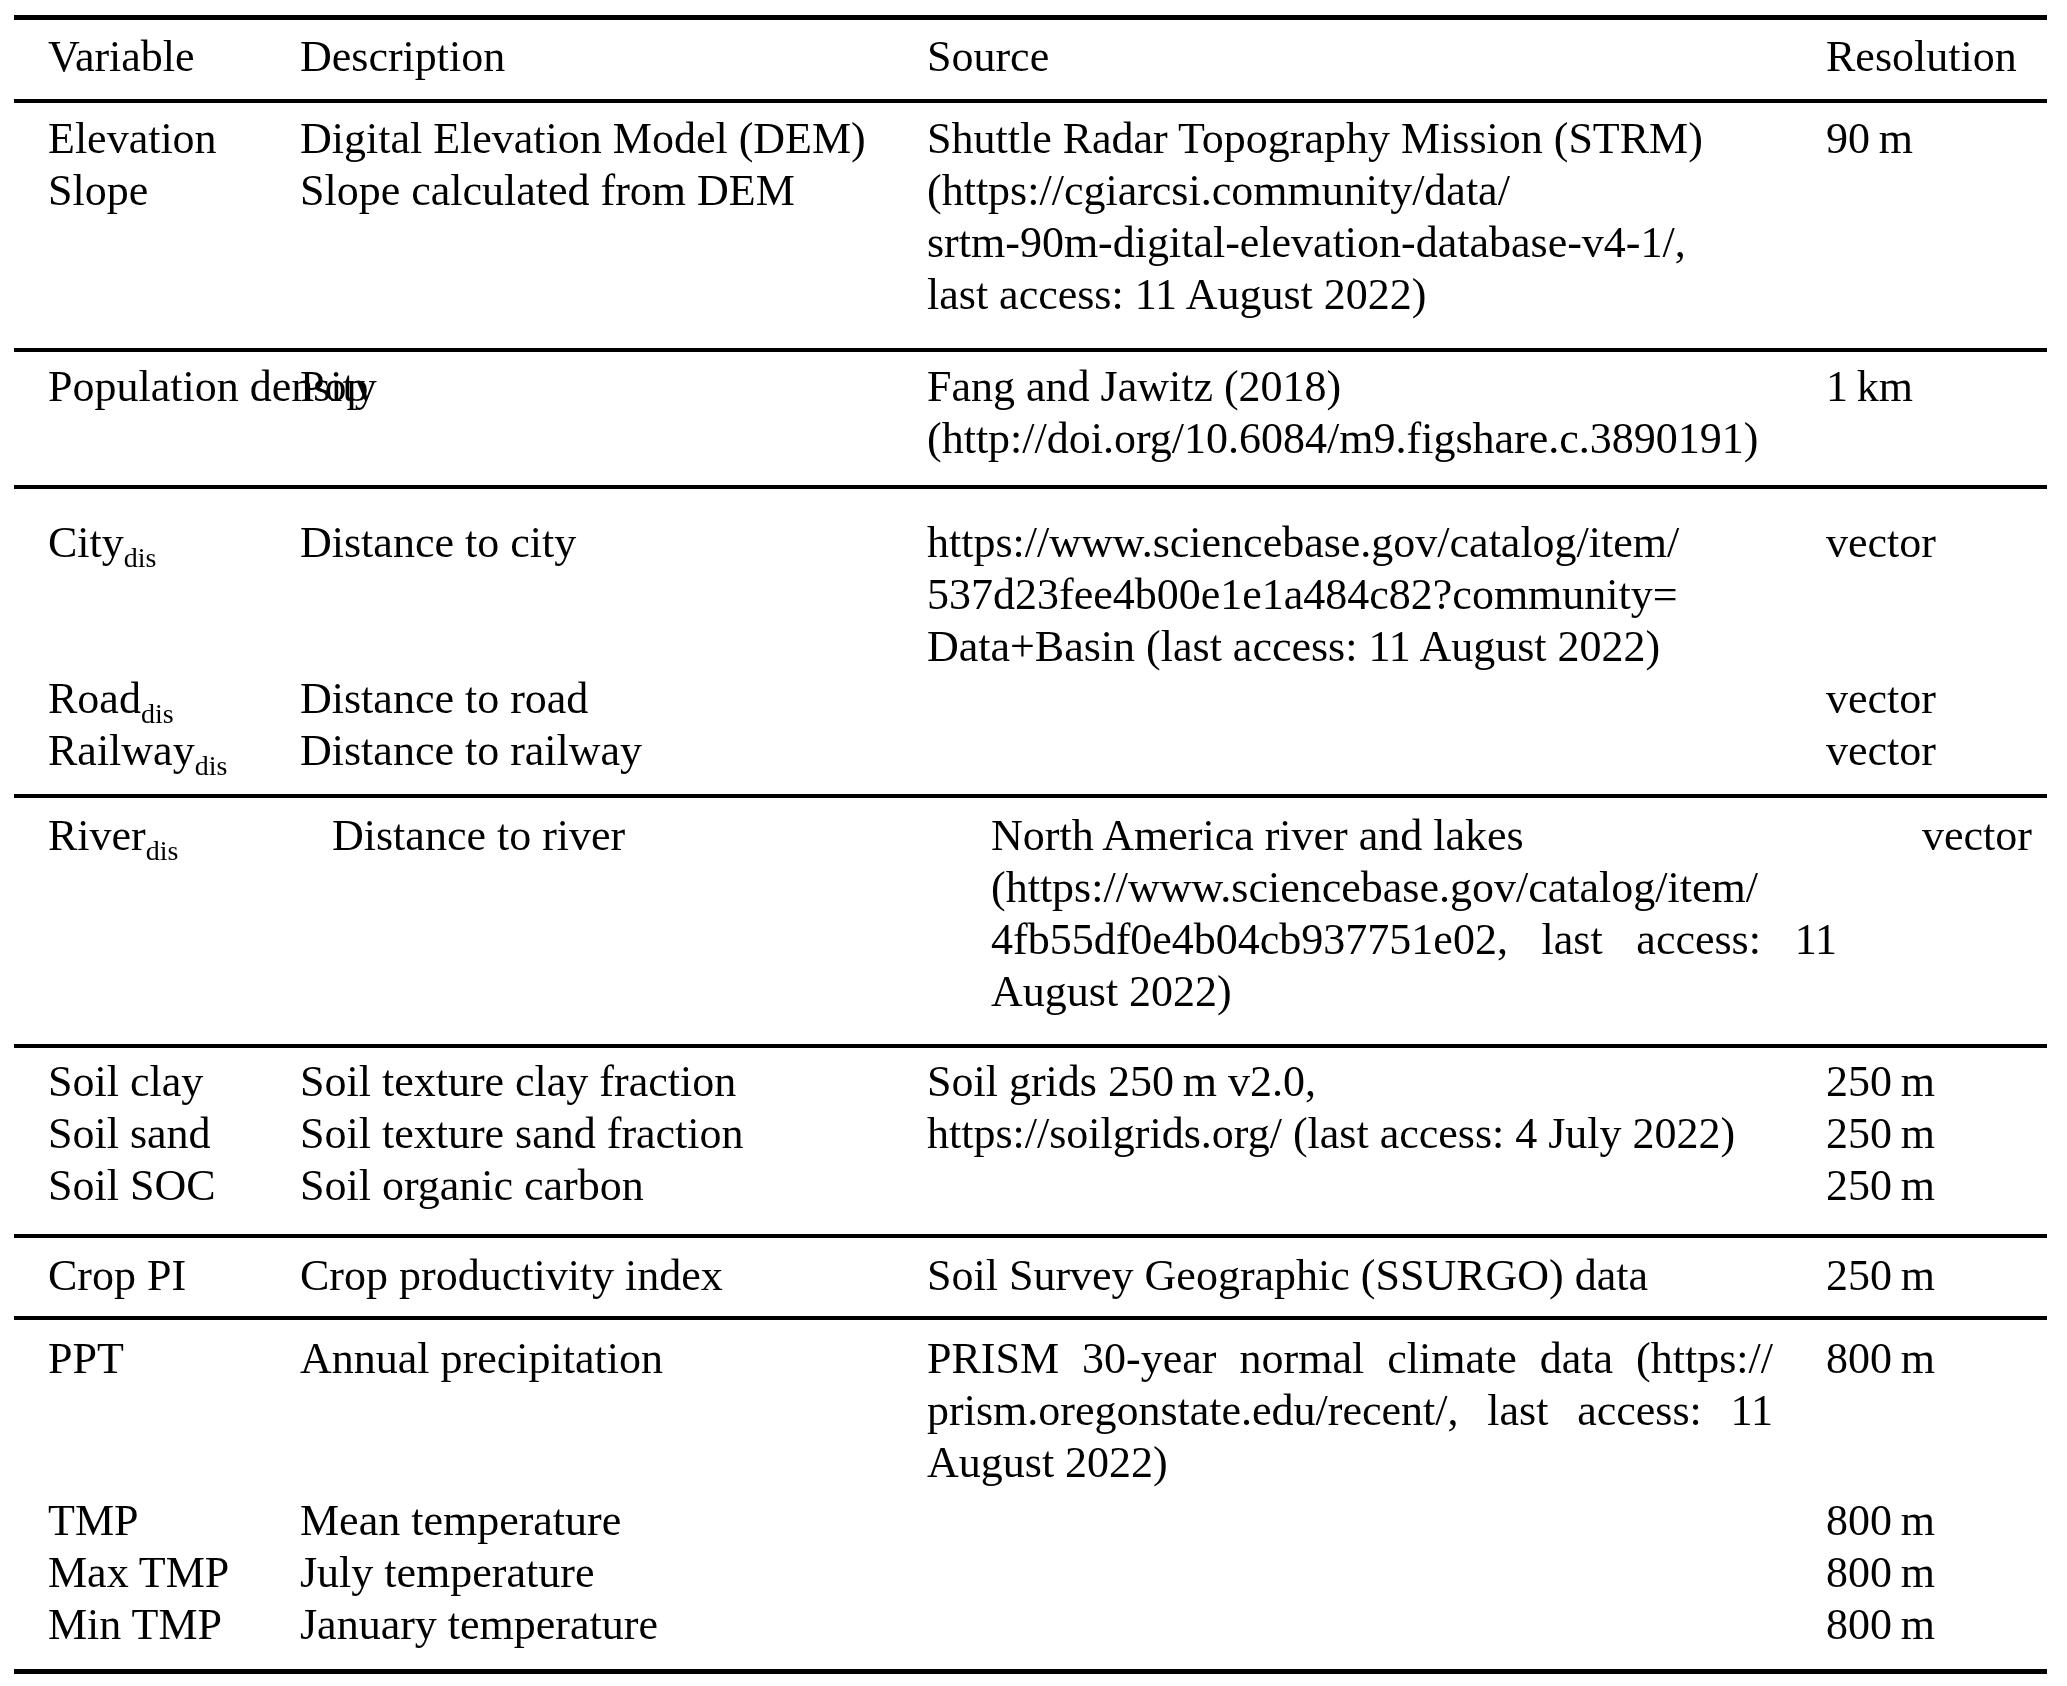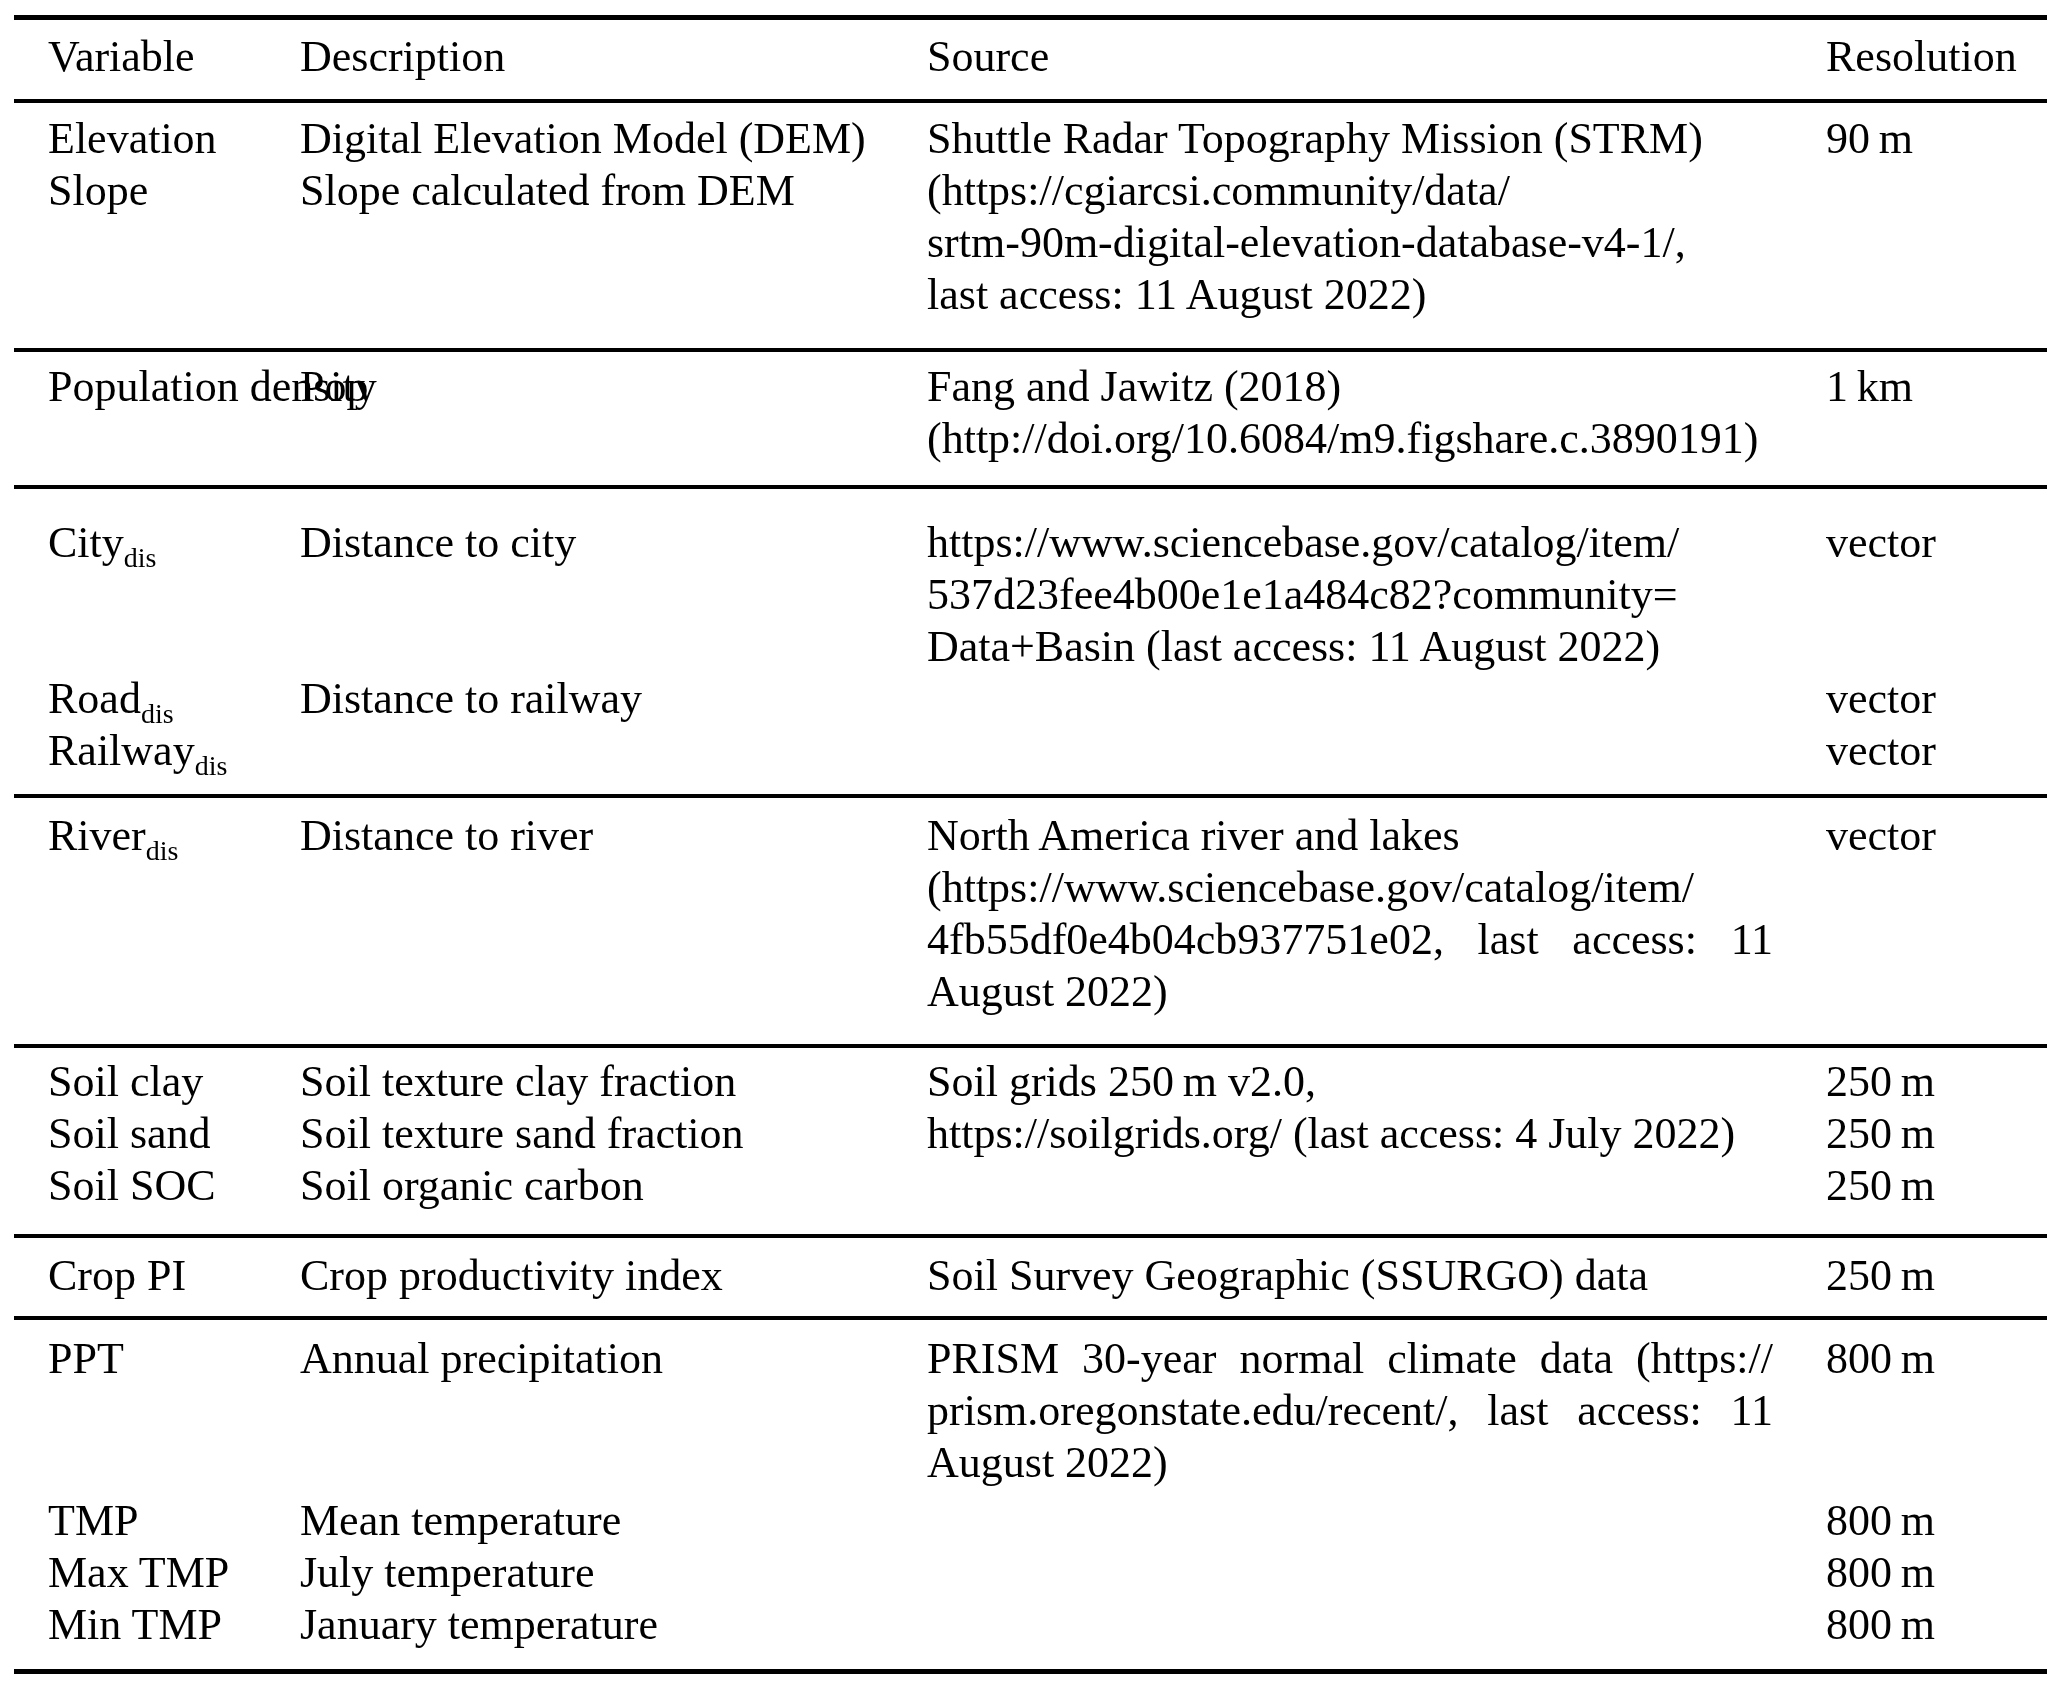--- a/index.html
+++ b/index.html
@@ -15,21 +15,21 @@
     display:grid;
     grid-template-columns:252px 627px 899px auto;
     margin:0 20px 0 14px;
     padding-left:34px;
     box-sizing:border-box;
   }
   .hdr{padding-top:11px;padding-bottom:16px;}
   .s1{padding-top:10px;padding-bottom:27px;}
   .s2{padding-top:9px;padding-bottom:20px;}
   .s3{padding-top:28px;padding-bottom:17px;}
-  .s4{padding-top:12px;padding-bottom:26px;}
+  .s4{padding-top:12px;padding-bottom:26px;gap:32px;}
   .s5{padding-top:8px;padding-bottom:22px;}
   .s6{padding-top:12px;padding-bottom:14px;}
   .s7{padding-top:13px;padding-bottom:18px;}
   .ln{height:52px;line-height:52px;white-space:nowrap;}
   .just{white-space:normal;width:846px;text-align:justify;text-align-last:justify;}
   .g7{}
   .g6{margin-top:6px;}
   .res1{}
   sub{font-size:28px;line-height:0;}
 </style>
@@ -91,20 +91,21 @@
       <div class="ln"><span>City</span><sub>dis</sub></div>
       <div class="ln"></div>
       <div class="ln"></div>
       <div class="ln g7"><span>Road</span><sub>dis</sub></div>
       <div class="ln"><span>Railway</span><sub>dis</sub></div>
     </div>
     <div class="cell">
       <div class="ln">Distance to city</div>
       <div class="ln"></div>
       <div class="ln"></div>
+      <div class="ln g7">Distance to road</div>
       <div class="ln">Distance to railway</div>
     </div>
     <div class="cell">
       <div class="ln">https://www.sciencebase.gov/catalog/item/</div>
       <div class="ln">537d23fee4b00e1e1a484c82?community=</div>
       <div class="ln">Data+Basin (last access: 11 August 2022)</div>
     </div>
     <div class="cell">
       <div class="ln">vector</div>
       <div class="ln"></div>

